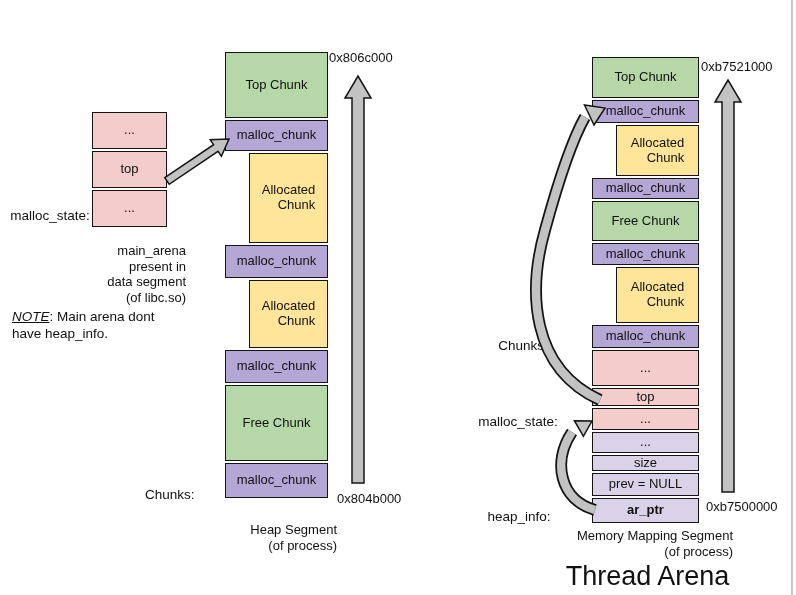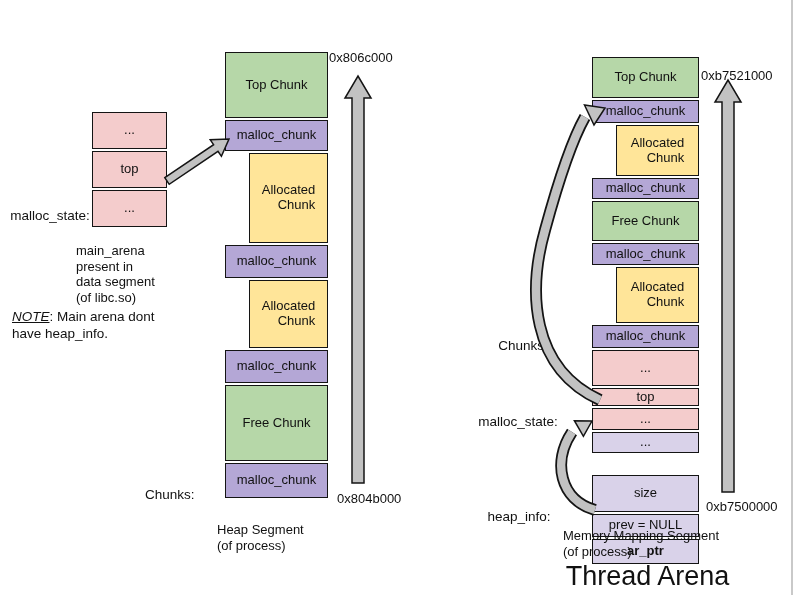--- a/index.html
+++ b/index.html
@@ -25,23 +25,23 @@
   
   .side-label{position:absolute;font-size:13.5px;text-align:center;}
   #lbl-main-malloc-state{left:10px;top:208px;width:80px;}
   #lbl-main-chunks{left:145px;top:487px;width:52px;text-align:left;}
   #lbl-th-chunks{left:498px;top:338px;width:50px;}
   #lbl-th-state{left:473px;top:414px;width:90px;}
   #lbl-th-heapinfo{left:483px;top:509px;width:72px;}
   .addr{position:absolute;font-size:13px;white-space:nowrap;}
   #addr-main-top{left:329px;top:50px;}
   #addr-main-bottom{left:337px;top:491px;text-align:center;}
-  #addr-th-top{left:701px;top:68px;}
+  #addr-th-top{left:701px;top:59px;}
   #addr-th-bottom{left:706px;top:499px;}
-  .caption{position:absolute;text-align:left;font-size:13px;line-height:1.2;}
+  .caption{position:absolute;text-align:right;font-size:13px;line-height:1.2;}
   #cap-state{left:76px;top:243px;width:110px;}
   #cap-heap{left:217px;top:522px;width:120px;}
   #cap-mm{left:563px;top:528px;width:170px;}
   .note{position:absolute;left:12px;top:309px;width:170px;font-size:13.5px;line-height:1.25;}
   .note-prefix{font-style:italic;text-decoration:underline;}
   .big-title{position:absolute;font-size:27px;text-align:center;white-space:nowrap;}
   #title-main{left:118px;top:561px;width:180px;}
   #title-thread{left:555px;top:561px;width:185px;}
   .overlay{position:absolute;left:0;top:0;pointer-events:none;}
   .right-edge{position:absolute;left:791px;top:0;width:2px;height:595px;background:#c9c9c9;}
@@ -96,21 +96,21 @@
       <div class="cell cell-purple" style="height: 21px;">malloc_chunk</div>
       <div class="cell cell-green" style="height: 40px;">Free Chunk</div>
       <div class="cell cell-purple" style="height: 22px;">malloc_chunk</div>
       <div class="cell cell-yellow" style="height: 56px;">Allocated
 Chunk</div>
       <div class="cell cell-purple" style="height: 23px;">malloc_chunk</div>
       <div class="cell cell-pink" style="height: 36px;">...</div>
       <div class="cell cell-pink" style="height: 18px;">top</div>
       <div class="cell cell-pink" style="height: 22px;">...</div>
       <div class="cell cell-lavender" style="height: 21px;">...</div>
-      <div class="cell cell-lavender" style="height: 37px; margin-top: 20px;">size</div>
+      <div class="cell cell-lavender" style="height: 16px;">size</div>
       <div class="cell cell-lavender" style="height: 23px;">prev = NULL</div>
       <div class="cell cell-lavender" style="height: 25px; font-weight: bold;">ar_ptr</div>
     </div>
   <div class="side-label" id="lbl-th-chunks">Chunks:</div>
   <div class="side-label" id="lbl-th-state">malloc_state:</div>
   <div class="side-label" id="lbl-th-heapinfo">heap_info:</div>
   <div class="addr" id="addr-th-top">0xb7521000</div>
   <div class="addr" id="addr-th-bottom">0xb7500000</div>
   <div class="caption" id="cap-mm">
       <div>Memory Mapping Segment</div>

